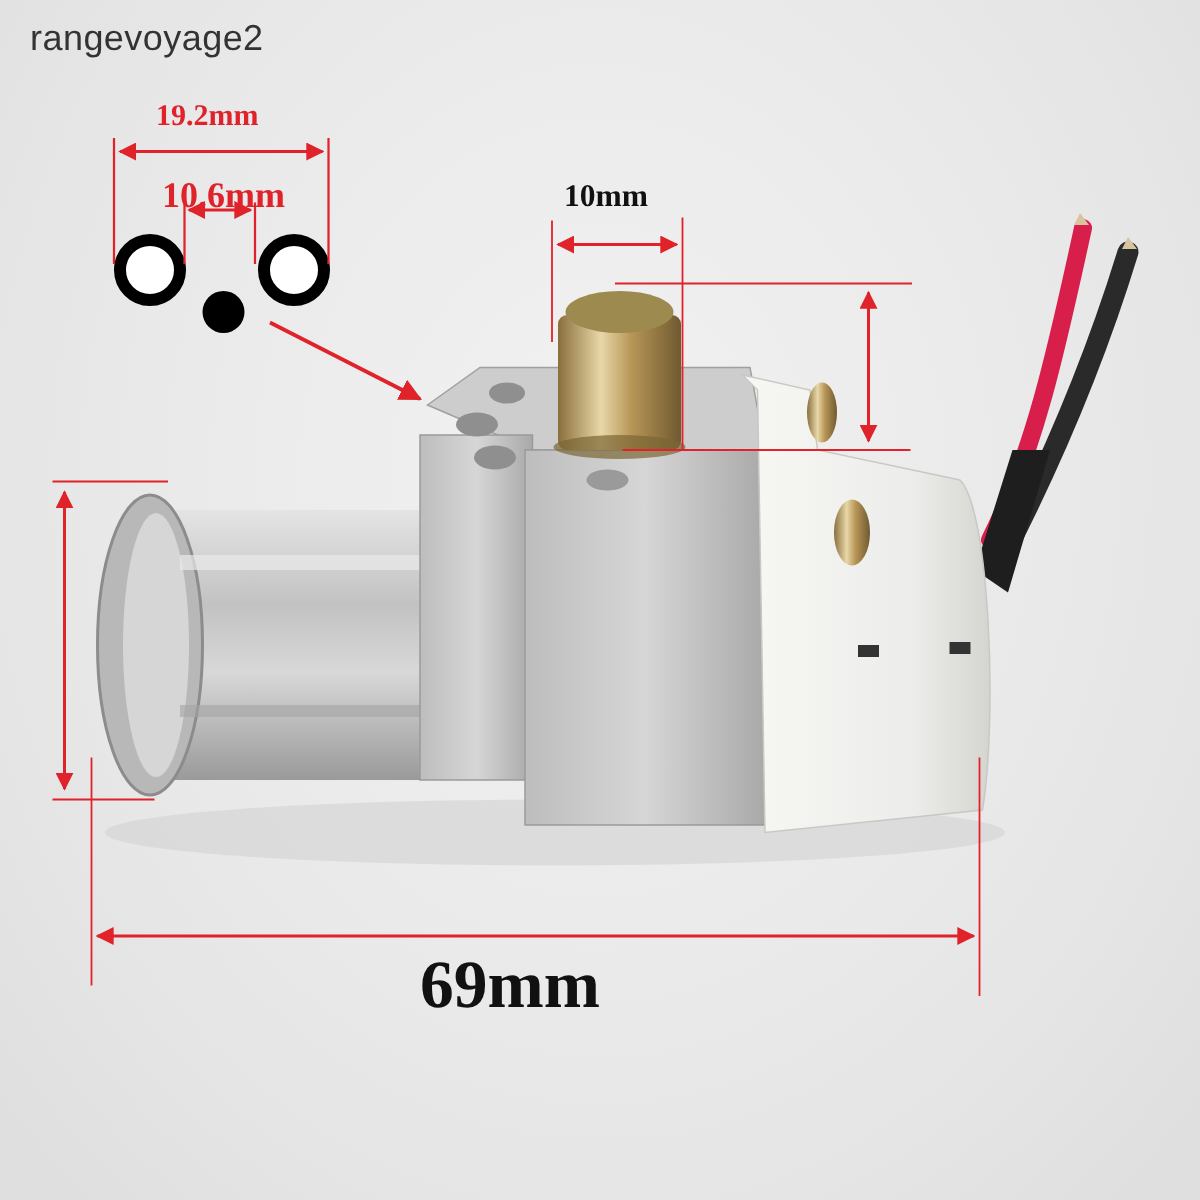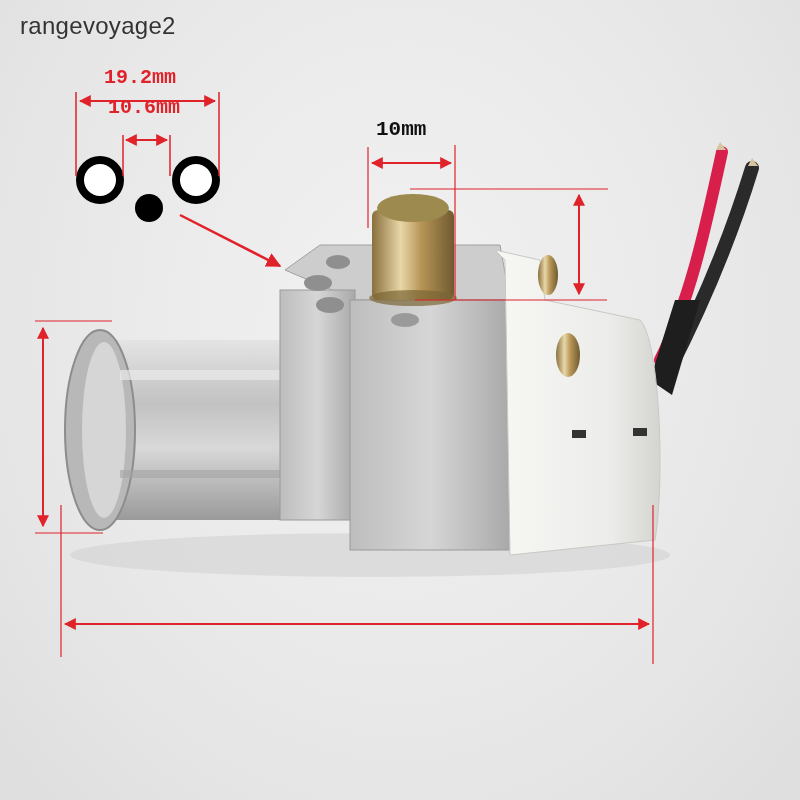--- a/index.html
+++ b/index.html
@@ -11,21 +11,21 @@
   }
   .stage { position: absolute; left: 0; top: 0; width: 800px; height: 800px;
     background: radial-gradient(ellipse at 50% 40%, #f2f2f2 0%, #e8e8e8 60%, #dedede 100%); }
   .watermark {
     position: absolute; left: 20px; top: 12px;
     font-size: 24px; color: #333; letter-spacing: 0.3px;
     font-family: "Liberation Sans", sans-serif;
     text-align: right;
   }
   .label { position: absolute; font-weight: bold; white-space: nowrap;
-    font-family: Liberation Mono, monospace; }
+    font-family: Liberation Serif, serif; }
   .label.red { color: #e0222a; }
   .label.black { color: #111; }
   svg.art { position: absolute; left: 0; top: 0; }
 </style>
 </head>
 <body>
 
 <div class="stage">
 
   <svg class="art" width="800" height="800" viewBox="0 0 800 800">
@@ -133,15 +133,16 @@
     <g>
       <line x1="61" y1="505" x2="61" y2="657" stroke="#e0222a" stroke-width="1.2"></line>
       <line x1="653" y1="505" x2="653" y2="664" stroke="#e0222a" stroke-width="1.2"></line>
       <line x1="65" y1="624" x2="649" y2="624" stroke="#e0222a" stroke-width="2" marker-start="url(#arr)" marker-end="url(#arr)"></line>
     </g>
   </svg>
 
   <div class="watermark">rangevoyage2</div>
 
   <div class="label red" style="left:104px; top:66px; font-size:20px;">19.2mm</div>
-  <div class="label red" style="left:108px; top:96px; font-size:20px;">10.6mm</div>
+  <div class="label red" style="left:108px; top:118px; font-size:24px;">10.6mm</div>
   <div class="label black" style="left:376px; top:118px; font-size:21px;">10mm</div>
+  <div class="label black" style="left:280px; top:630px; font-size:45px;">69mm</div>
 </div>
 
 </body></html>

